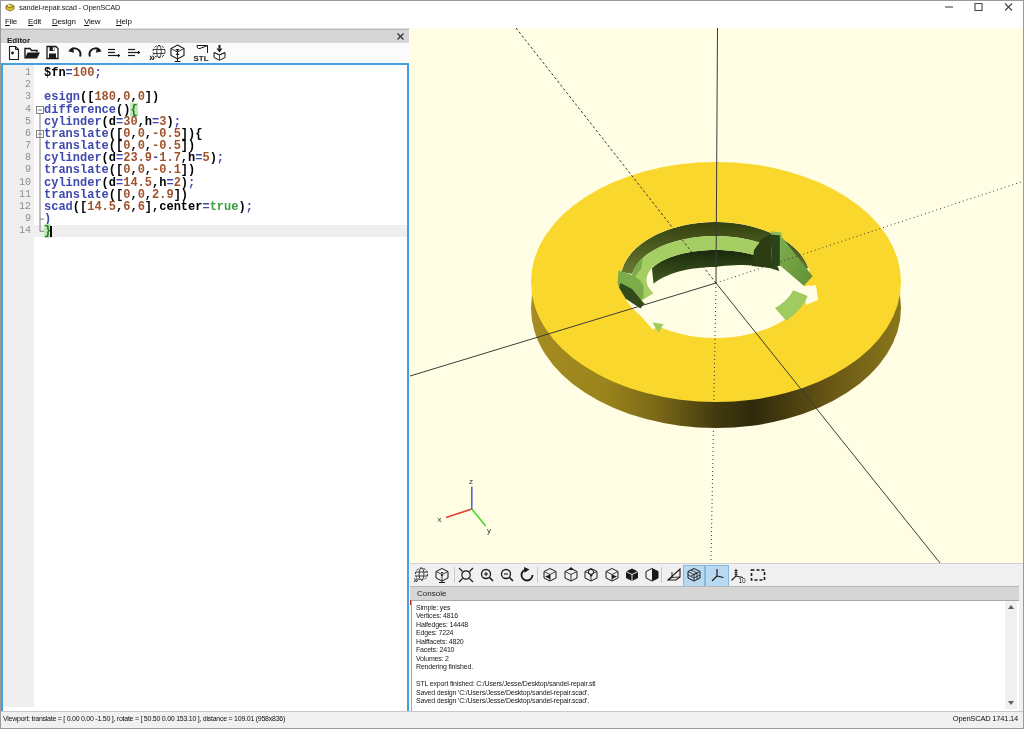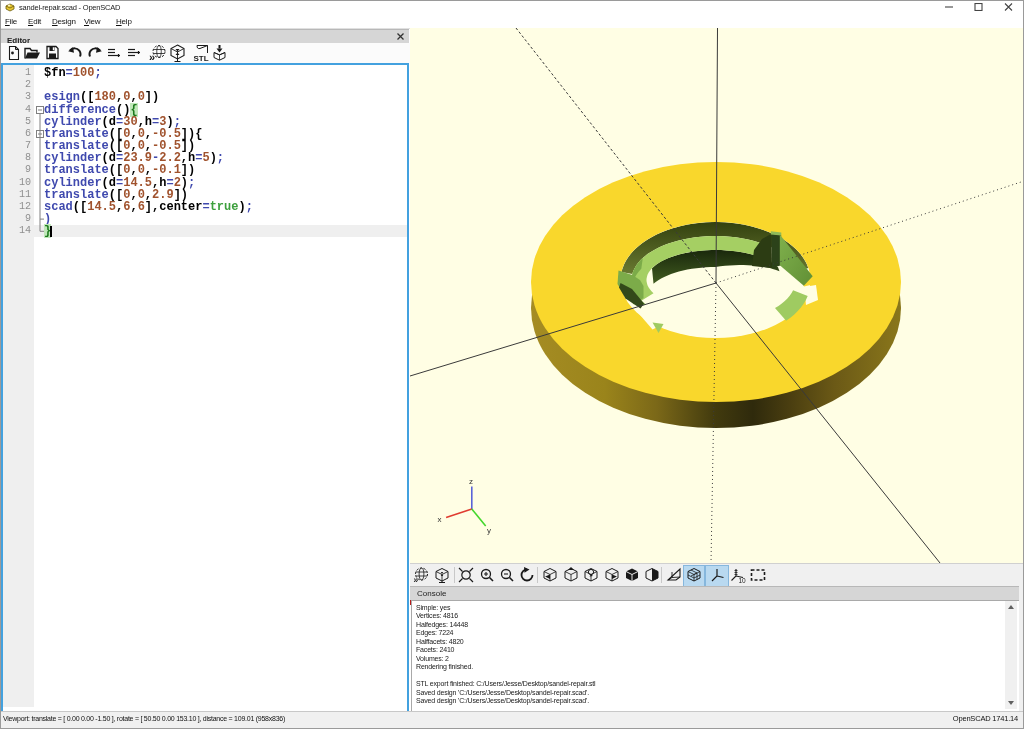--- a/index.html
+++ b/index.html
@@ -161,21 +161,21 @@
       <line x1="4" y1="48.6" x2="4" y2="166.3" stroke="#808080"></line>
       <line x1="4" y1="154.1" x2="8" y2="154.1" stroke="#808080"></line>
       <line x1="4" y1="166.3" x2="8" y2="166.3" stroke="#808080"></line>
     </svg>
 <div class="cl" style="top:2.00px">$fn<span class="op">=</span><span class="num">100</span><span class="op">;</span></div>
 <div class="cl" style="top:26.34px"><span class="kw">esign</span>([<span class="num">180</span>,<span class="num">0</span>,<span class="num">0</span>])</div>
 <div class="cl" style="top:38.51px"><span class="kw">difference</span>()<span class="brc">{</span></div>
 <div class="cl" style="top:50.68px"><span class="kw">cylinder</span>(d<span class="op">=</span><span class="num">30</span>,h<span class="op">=</span><span class="num">3</span>)<span class="op">;</span></div>
 <div class="cl" style="top:62.85px"><span class="kw">translate</span>([<span class="num">0</span>,<span class="num">0</span>,<span class="num">-0.5</span>]){</div>
 <div class="cl" style="top:75.02px"><span class="kw">translate</span>([<span class="num">0</span>,<span class="num">0</span>,<span class="num">-0.5</span>])</div>
-<div class="cl" style="top:87.19px"><span class="kw">cylinder</span>(d<span class="op">=</span><span class="num">23.9</span><span class="op">-</span><span class="num">2.2</span>,h<span class="op">=</span><span class="num">5</span>)<span class="op">;</span></div>
+<div class="cl" style="top:87.19px"><span class="kw">cylinder</span>(d<span class="op">=</span><span class="num">23.9</span><span class="op">-</span><span class="num">1.7</span>,h<span class="op">=</span><span class="num">5</span>)<span class="op">;</span></div>
 <div class="cl" style="top:99.36px"><span class="kw">translate</span>([<span class="num">0</span>,<span class="num">0</span>,<span class="num">-0.1</span>])</div>
 <div class="cl" style="top:111.53px"><span class="kw">cylinder</span>(d<span class="op">=</span><span class="num">14.5</span>,h<span class="op">=</span><span class="num">2</span>)<span class="op">;</span></div>
 <div class="cl" style="top:123.70px"><span class="kw">translate</span>([<span class="num">0</span>,<span class="num">0</span>,<span class="num">2.9</span>])</div>
 <div class="cl" style="top:135.87px"><span class="kw">scad</span>([<span class="num">14.5</span>,<span class="num">6</span>,<span class="num">6</span>],center<span class="op">=</span><span class="tru">true</span>)<span class="op">;</span></div>
 <div class="cl" style="top:148.04px"><span class="op">)</span></div>
 <div class="cl" style="top:160.21px"><span class="brc">}</span></div>
 <div class="abs" style="left:47.2px;top:160.71px;width:1.5px;height:11.5px;background:#000"></div>
 </div>
 
 <svg class="abs" id="view" width="614" height="535" viewBox="0 0 614 535">

